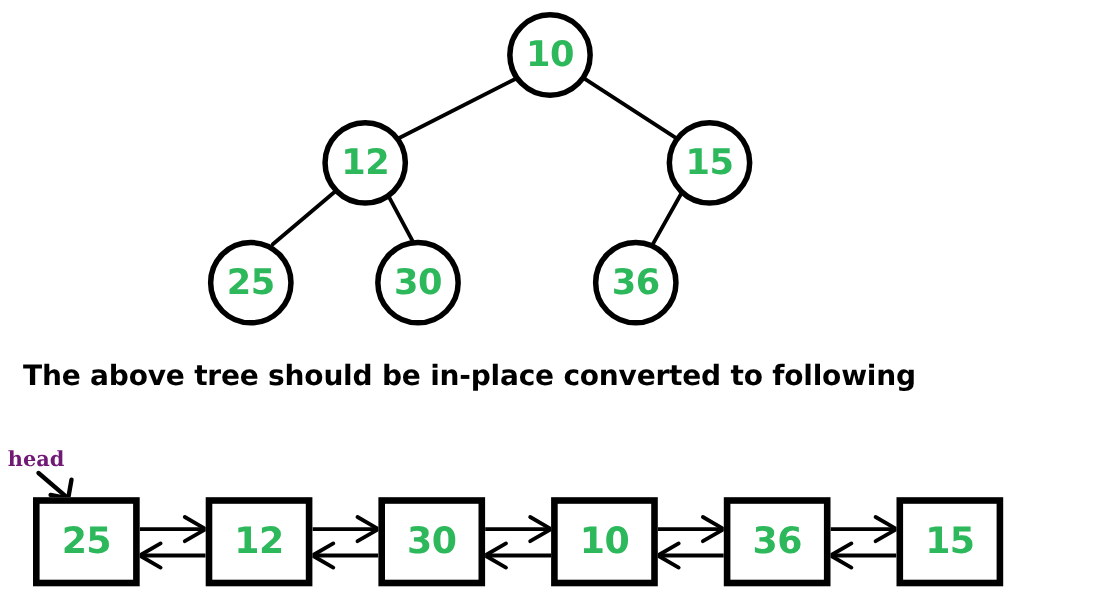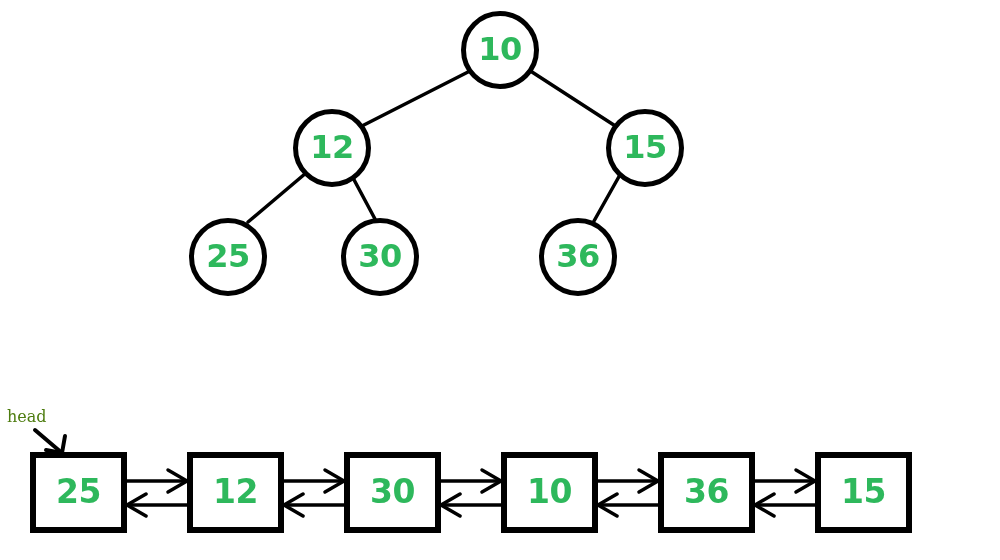--- a/index.html
+++ b/index.html
@@ -65,24 +65,24 @@
     letter-spacing: -0.2px;
     z-index: 4;
   }
   .caption .line { display: block; white-space: nowrap; }
   
   .head-label {
     position: absolute;
     left: 7px;
     top: 409px;
     font-family: "DejaVu Serif", serif;
-    font-weight: normal;
-    font-size: 16px;
+    font-weight: bold;
+    font-size: 19px;
     line-height: 1;
-    color: #4d7c0f;
+    color: #701a75;
     z-index: 5;
   }
   
   .dll-node {
     position: absolute;
     top: 452px;
     width: 97px;
     height: 81px;
     border: 6px solid #000000;
     background: #ffffff;
@@ -158,20 +158,21 @@
       </div>
       <div class="tree-node" style="left: 380px; top: 257px;">
         <span class="label">30</span>
       </div>
       <div class="tree-node" style="left: 578px; top: 257px;">
         <span class="label">36</span>
       </div>
     </div>
 
   <div class="caption">
+    <span class="line">The above tree should be in-place converted to following</span>
   </div>
 
   <div class="head-label">head</div>
 
   <div id="dll-nodes">
       <div class="dll-node" style="left: 30px; top: 452px; width: 97px; height: 81px;">
         <span class="label">25</span>
       </div>
       <div class="dll-node" style="left: 187px; top: 452px; width: 97px; height: 81px;">
         <span class="label">12</span>

